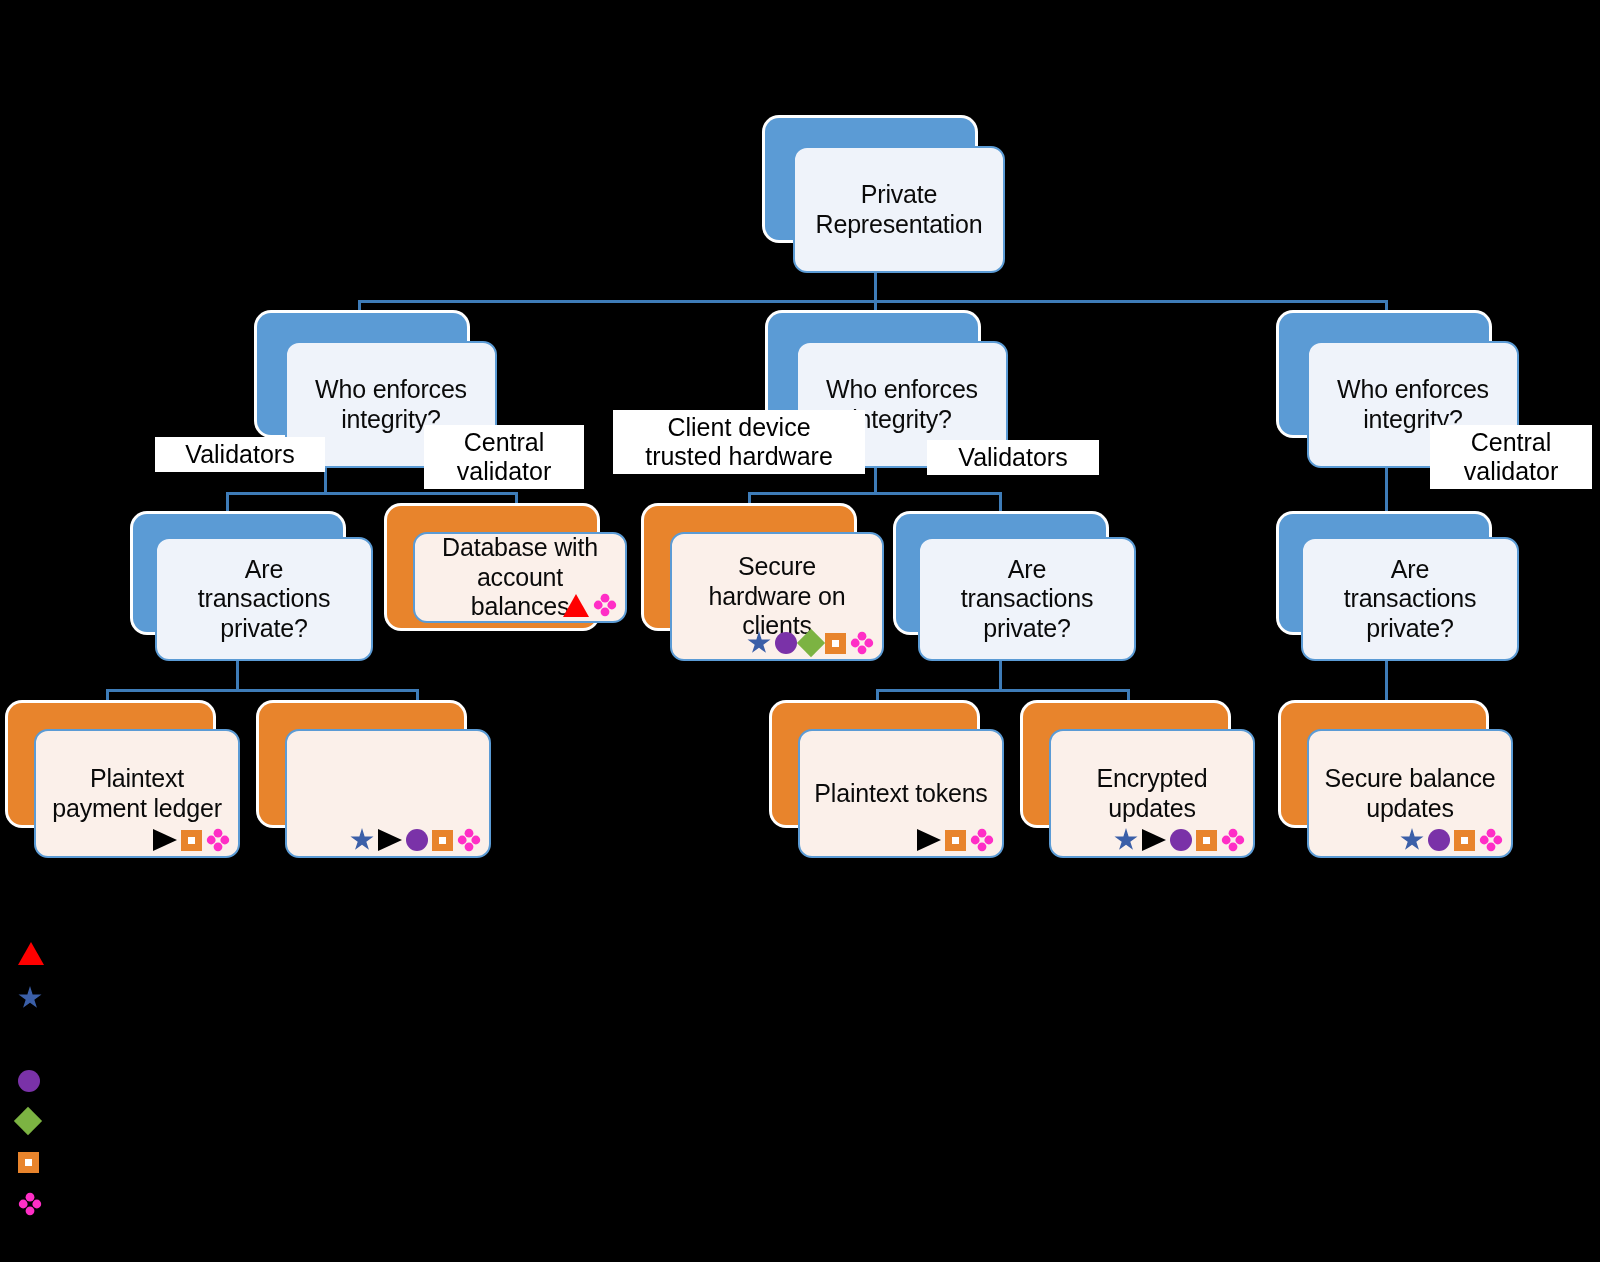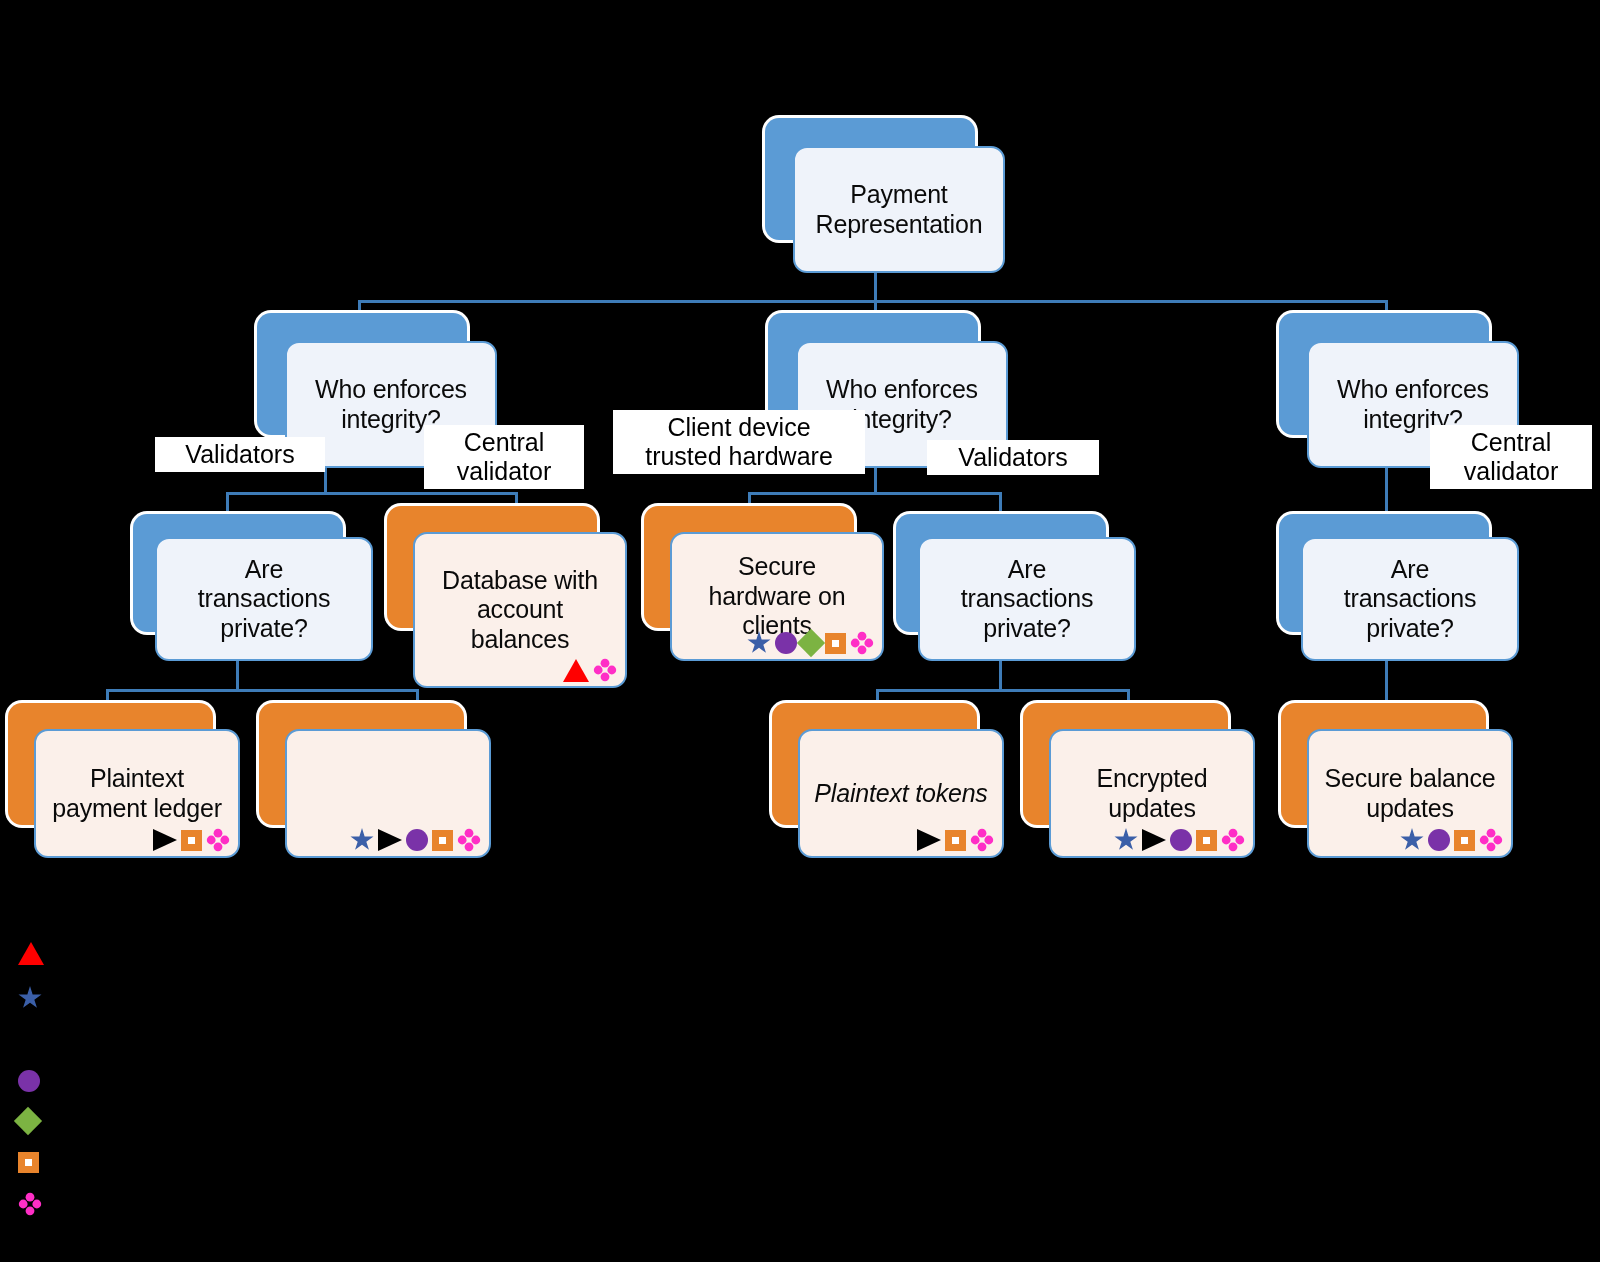--- a/index.html
+++ b/index.html
@@ -86,21 +86,21 @@
   <div class="edge v" style="left:999px;top:658px;height:34px;"></div>
   <div class="edge h" style="left:876px;top:689px;width:254px;"></div>
   <div class="edge v" style="left:876px;top:689px;height:22px;"></div>
   <div class="edge v" style="left:1127px;top:689px;height:22px;"></div>
 
   <div class="edge v" style="left:1385px;top:658px;height:53px;"></div>
 
   <div class="node q" style="left:765px;top:118px;width:240px;height:155px;">
     <div class="shadow" style="width:210px;height:122px;"></div>
     <div class="face" style="left:28px;top:28px;width:212px;height:127px;">
-      <div class="txt">Payment
+      <div class="txt">Private
 Representation</div>
     </div>
   </div>
 
   <div class="node q" style="left:257px;top:313px;width:240px;height:155px;">
     <div class="shadow" style="width:210px;height:122px;"></div>
     <div class="face" style="left:28px;top:28px;width:212px;height:127px;">
       <div class="txt">Who enforces
 integrity?</div>
     </div>
@@ -135,21 +135,21 @@
     <div class="shadow" style="width:210px;height:118px;"></div>
     <div class="face" style="left:22px;top:23px;width:218px;height:124px;">
       <div class="txt">Are
 transactions
 private?</div>
     </div>
   </div>
 
   <div class="node leaf" style="left:387px;top:506px;width:240px;height:155px;">
     <div class="shadow" style="width:210px;height:122px;"></div>
-    <div class="face" style="left:26px;top:26px;width:214px;height:156px;">
+    <div class="face" style="left:26px;top:26px;width:214px;height:91px;">
       <div class="txt">Database with
 account
 balances</div>
       <div class="marks">
         <span class="mk triangle"></span>
         <span class="mk club">
             <svg width="24" height="24" viewBox="0 0 24 24">
               <g fill="#FF2EC6">
                 <circle cx="12" cy="5.2" r="4.4"></circle>
                 <circle cx="5.2" cy="12" r="4.4"></circle>
@@ -242,21 +242,21 @@
                 <circle cx="5.2" cy="12" r="4.4"></circle>
                 <circle cx="18.8" cy="12" r="4.4"></circle>
                 <circle cx="12" cy="18.8" r="4.4"></circle>
               </g>
             </svg>
           </span>
       </div>
     </div>
   </div>
 
-  <div class="node leaf" style="left:772px;top:703px;width:232px;height:155px;font-style:italic;">
+  <div class="node leaf" style="left:772px;top:703px;width:232px;height:155px;">
     <div class="shadow" style="width:205px;height:122px;"></div>
     <div class="face" style="left:26px;top:26px;width:206px;height:129px;">
       <div class="txt">Plaintext tokens</div>
       <div class="marks">
         <span class="mk arrow"></span>
         <span class="mk square"></span>
         <span class="mk club">
             <svg width="24" height="24" viewBox="0 0 24 24">
               <g fill="#FF2EC6">
                 <circle cx="12" cy="5.2" r="4.4"></circle>

